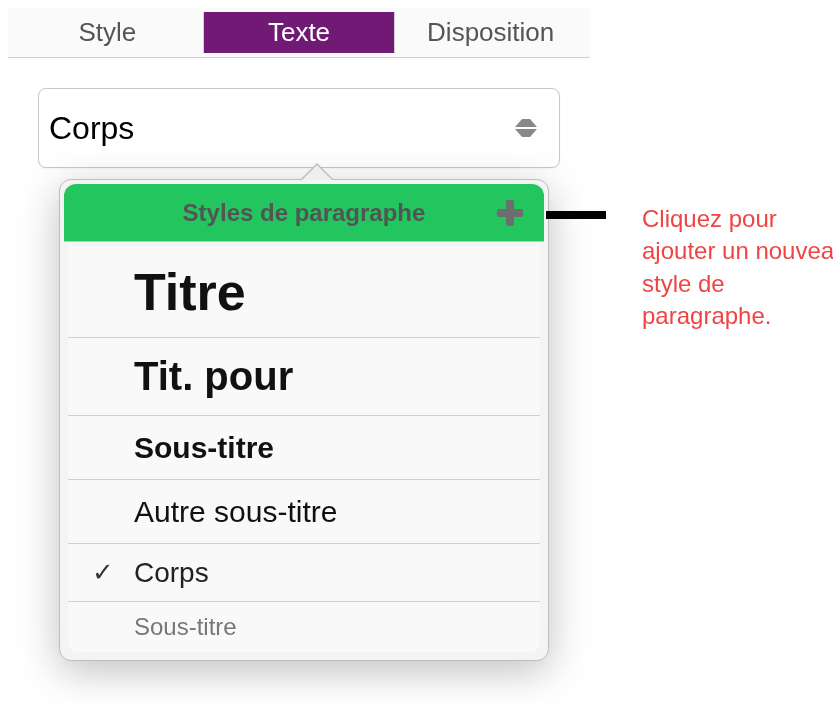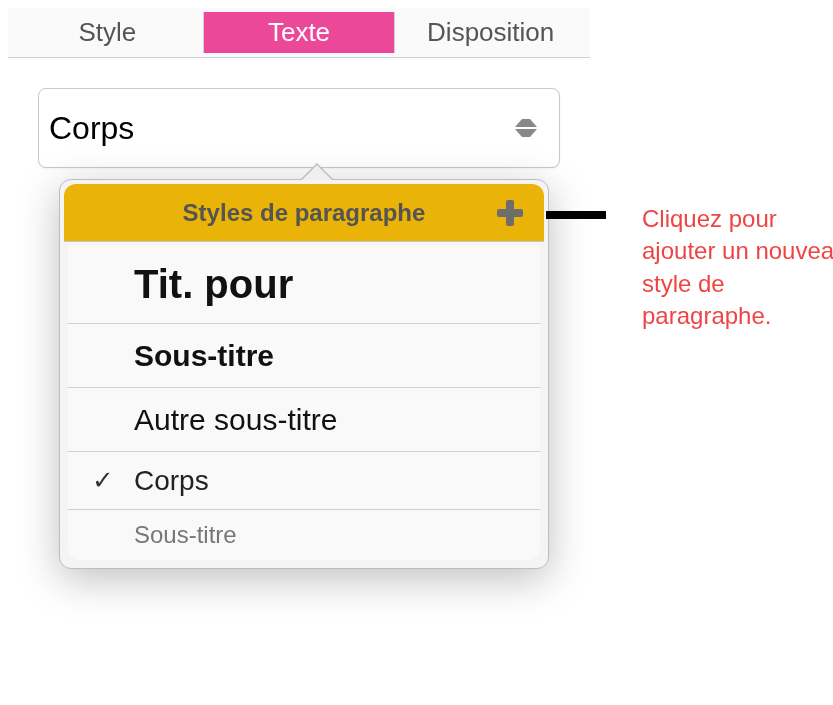--- a/index.html
+++ b/index.html
@@ -28,21 +28,21 @@
       display: flex;
       align-items: center;
       justify-content: center;
       font-size: 26px;
       color: #555;
       cursor: pointer;
       border-right: 1px solid #d0d0d0;
     }
     .tab:last-child { border-right: none; }
     .tab.active {
-      background: #ec4899;
+      background: #701a75;
       color: #fff;
       font-weight: 500;
     }
     .dropdown-field {
       margin: 30px 30px 0 30px;
       border: 1px solid #c8c8c8;
       border-radius: 8px;
       height: 80px;
       display: flex;
       align-items: center;
@@ -102,21 +102,21 @@
       border-left: 15px solid transparent;
       border-right: 15px solid transparent;
       border-bottom: 15px solid #efefef;
     }
     .popover-header {
       display: flex;
       align-items: center;
       justify-content: center;
       height: 58px;
       position: relative;
-      background: #eab308;
+      background: #22c55e;
       border-bottom: 1px solid #c5c5c5;
       border-radius: 12px 12px 0 0;
     }
     .popover-title {
       font-size: 24px;
       font-weight: 600;
       color: #545454;
     }
     .add-btn {
       position: absolute;
@@ -201,20 +201,23 @@
 
   <div class="popover">
     <div class="popover-header">
       <span class="popover-title">Styles de paragraphe</span>
       <div class="add-btn">
         <span class="plus-h"></span>
         <span class="plus-v"></span>
       </div>
     </div>
     <div class="style-list" id="style-list">
+        <div class="style-item style-titre">
+          <span>Titre</span>
+        </div>
         <div class="style-item style-tit-petit">
           <span>Tit. pour</span>
         </div>
         <div class="style-item style-sous-titre">
           <span>Sous-titre</span>
         </div>
         <div class="style-item style-autre-sous-titre">
           <span>Autre sous-titre</span>
         </div>
         <div class="style-item style-corps">

